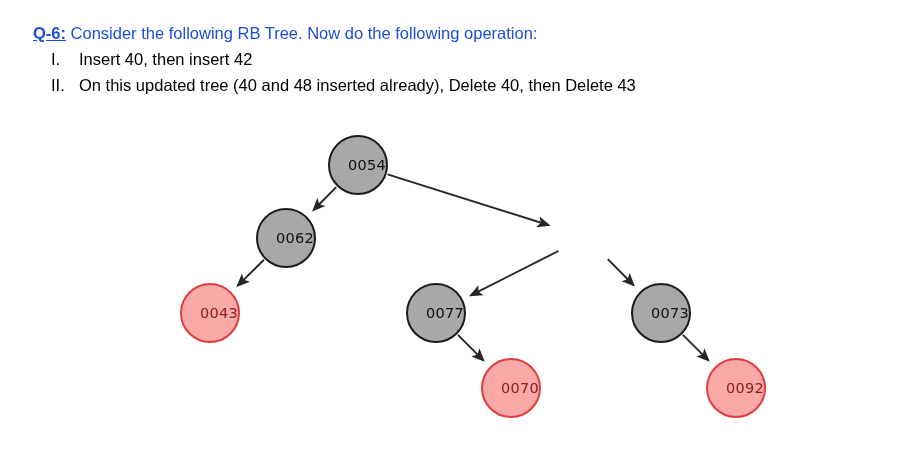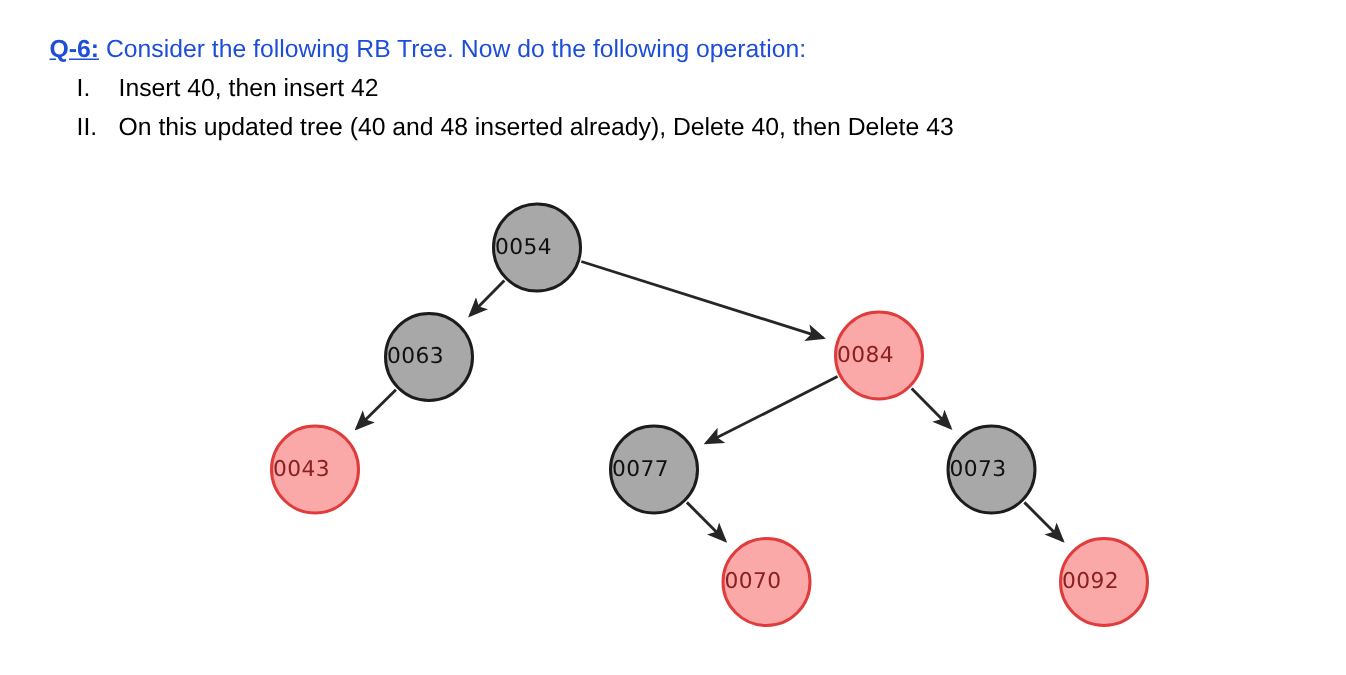--- a/index.html
+++ b/index.html
@@ -66,21 +66,21 @@
     height: 330px;
   }
   .tree-node {
     position: absolute;
     width: 60px;
     height: 60px;
     border-radius: 50%;
     border: 2px solid #1a1a1a;
     display: flex;
     align-items: center;
-    justify-content: flex-start;
+    justify-content: flex-end;
     font-size: 14.5px;
     letter-spacing: 0.3px;
     font-family: "DejaVu Sans", sans-serif;
     z-index: 3;
   }
   .tree-node.black-node {
     background: #a8a8a8;
     border-color: #1c1c1c;
     color: #101010;
   }
@@ -129,30 +129,27 @@
         <line x1="457.920310216783" y1="214.92031021678298" x2="483.42283553372465" y2="240.42283553372465" marker-end="url(#arrowhead)"></line>
         <line x1="682.9203102167829" y1="214.92031021678298" x2="708.4228355337247" y2="240.42283553372465" marker-end="url(#arrowhead)"></line>
       </g>
   </svg>
 
   <div class="tree-node black-node" style="left:328px; top:15px;">
     <span class="node-label">0054</span>
   </div>
 
   <div class="tree-node black-node" style="left:256px; top:88px;">
-    <span class="node-label">0063</span>
+    <span class="node-label">0062</span>
   </div>
 
   <div class="tree-node red-node" style="left:180px; top:163px;">
     <span class="node-label">0043</span>
   </div>
 
-  <div class="tree-node red-node" style="left:556px; top:87px;">
-    <span class="node-label">0084</span>
-  </div>
 
   <div class="tree-node black-node" style="left:406px; top:163px;">
     <span class="node-label">0077</span>
   </div>
 
   <div class="tree-node black-node" style="left:631px; top:163px;">
     <span class="node-label">0073</span>
   </div>
 
   <div class="tree-node red-node" style="left:481px; top:238px;">

